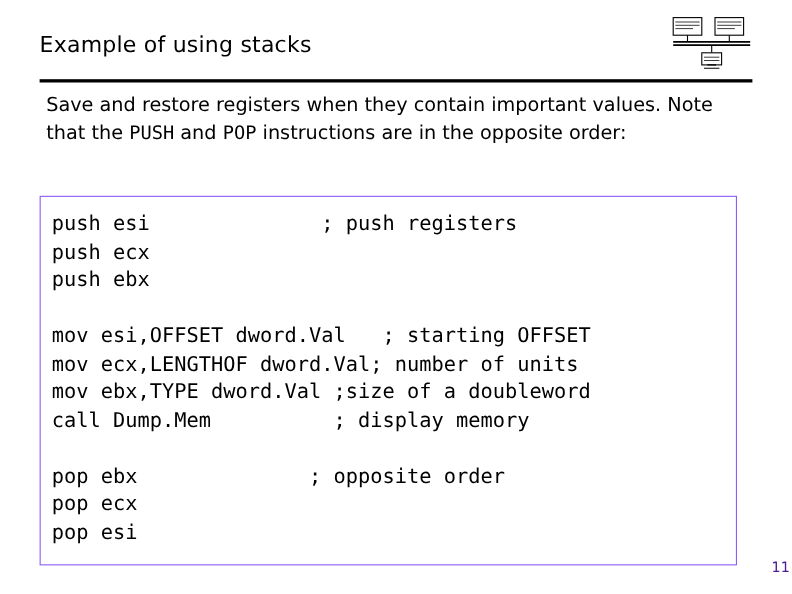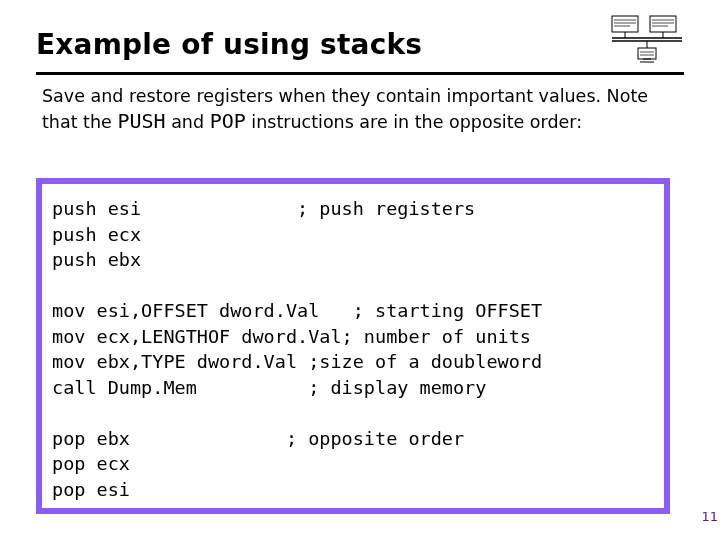--- a/index.html
+++ b/index.html
@@ -13,22 +13,22 @@
     position: relative;
     font-family: "DejaVu Sans", sans-serif;
     overflow: hidden;
   }
 
   
   .slide-title {
     position: absolute;
     left: 36px;
     top: 28px;
-    font-size: 28px;
-    font-weight: bold;
+    font-size: 20px;
+    font-weight: normal;
     color: #000000;
     letter-spacing: 0.2px;
     white-space: nowrap;
   }
 
   
   .title-rule {
     position: absolute;
     left: 36px;
     top: 72px;
@@ -51,31 +51,31 @@
     position: absolute;
     left: 42px;
     top: 84px;
     width: 630px;
     font-size: 17.5px;
     line-height: 25px;
     color: #000000;
   }
   .intro .mono {
     font-family: "DejaVu Sans Mono", monospace;
-    font-size: 20px;
+    font-size: 17px;
   }
 
   
   .code-box {
     position: absolute;
     left: 36px;
     top: 178px;
     width: 634px;
     height: 336px;
-    border: 6px solid #8b5cf6;
+    border: 1px solid #8b5cf6;
     background: #ffffff;
     box-sizing: border-box;
   }
   .code-text {
     position: absolute;
     left: 10px;
     top: 12px;
     right: 2px;
     font-family: "DejaVu Sans Mono", monospace;
     font-size: 18.5px;

